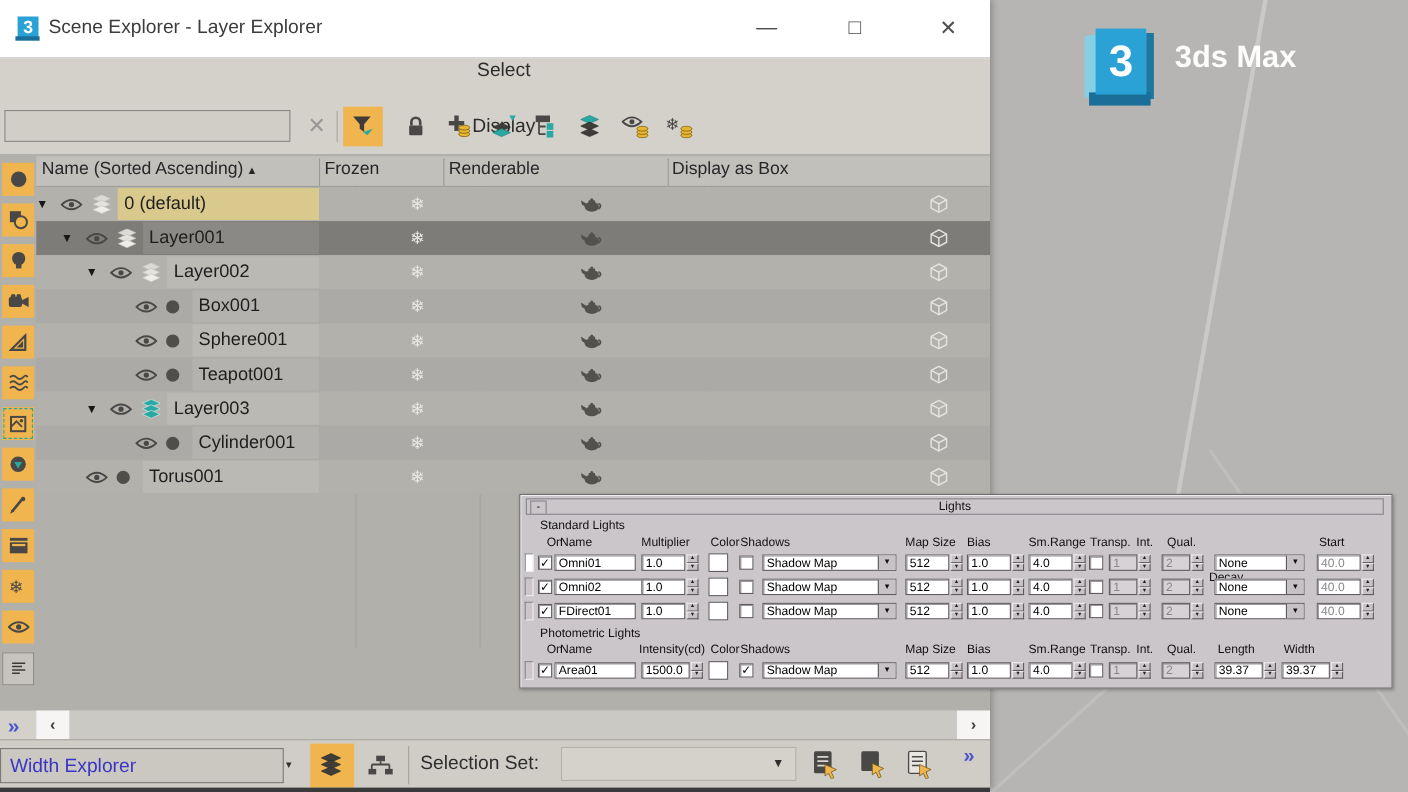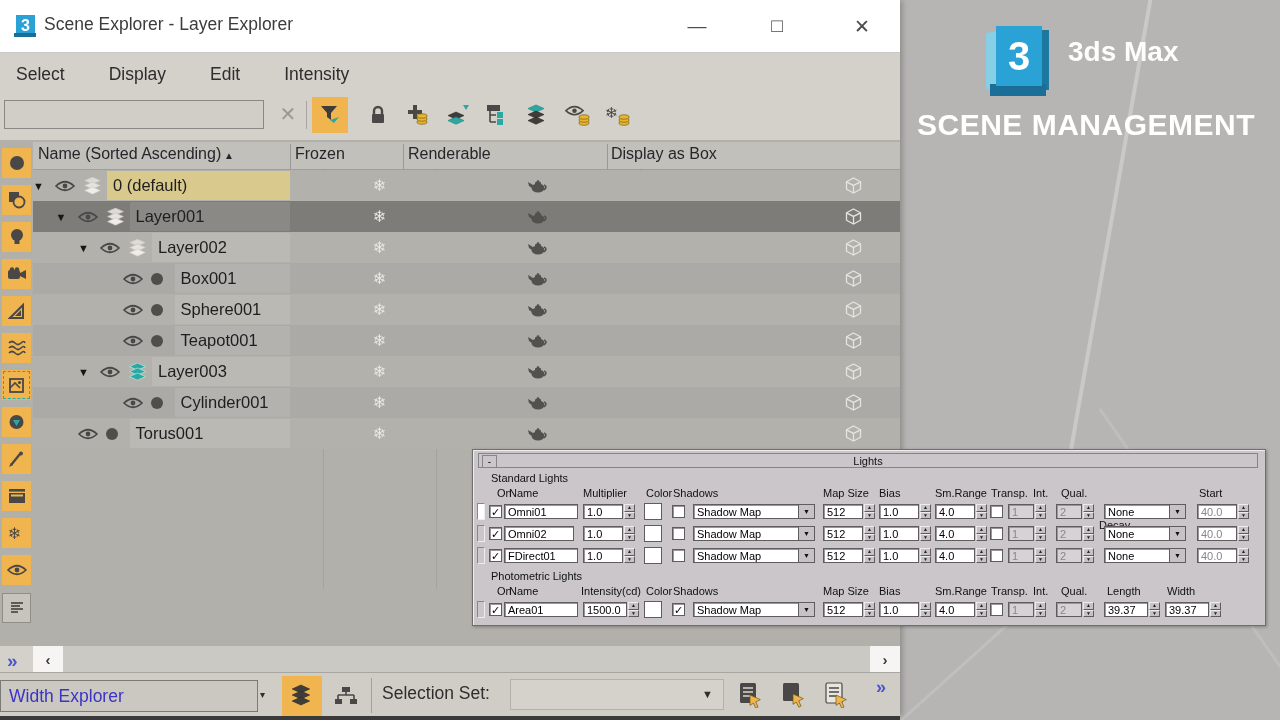--- a/index.html
+++ b/index.html
@@ -25,21 +25,21 @@
   #win-bottom-strip{position:absolute;left:0;top:716px;width:900px;height:4px;background:#3a3a3a;}
   #titlebar{position:absolute;left:0;top:0;width:900px;height:52px;background:#ffffff;border-bottom:1px solid #c9c9c9;}
   #titlebar .applogo{position:absolute;left:14px;top:14px;width:24px;height:24px;}
   #titlebar .applogo .f{position:absolute;left:2px;top:1px;width:19px;height:21px;background:#2aa2d6;color:#fff;
       font-size:16px;font-weight:bold;display:flex;align-items:center;justify-content:center;}
   #titlebar .applogo .b{position:absolute;left:0;top:19px;width:22px;height:4px;background:#1b6e97;}
   #title-text{position:absolute;left:44px;top:14px;font-size:17.5px;color:#3c3c3c;}
   .winbtn{position:absolute;top:10px;width:34px;height:32px;display:flex;align-items:center;justify-content:center;
           color:#4c4c4c;font-size:19px;}
   
-  #menubar{position:absolute;left:0;top:53px;width:900px;height:42px;display:flex;align-items:center;padding-left:16px;box-sizing:border-box;gap:44px;}
+  #menubar{position:absolute;left:0;top:53px;width:900px;height:42px;display:flex;align-items:center;padding-left:16px;box-sizing:border-box;gap:30px;flex-direction:column;}
   .menu-item{font-size:17.5px;color:#2d2d2d;}
   #toolbar{position:absolute;left:0;top:95px;width:900px;height:45px;}
   #search-box{position:absolute;left:4px;top:5px;width:260px;height:29px;background:#d0cec7;border:1px solid #8a8884;box-sizing:border-box;font-size:15px;padding:0 6px;color:#333;}
   #clear-btn{position:absolute;left:276px;top:6px;width:24px;height:26px;color:#9a9894;font-size:20px;display:flex;align-items:center;justify-content:center;}
   .tbtn{position:absolute;top:2px;width:36px;height:36px;display:flex;align-items:center;justify-content:center;}
   .tbtn.active{background:#f0b54e;}
   .tsep{position:absolute;top:6px;width:1px;height:28px;background:#a8a6a1;}
   
   #explorer{position:absolute;left:0;top:140px;width:900px;height:506px;background:#b2b0ab;}
   #grid{position:absolute;left:33px;top:0;width:867px;height:506px;}
@@ -114,21 +114,20 @@
 <div class="bg-line" style="left:1190px;top:380px;width:3px;height:320px;transform:rotate(-35deg);opacity:.45;"></div>
 
 <div id="branding">
   <div class="logo">
     <div class="spine"></div>
     <div class="edge"></div>
     <div class="base"></div>
     <div class="face">3</div>
   </div>
   <div class="brand-name">3ds Max</div>
-  <div class="brand-caption">SCENE MANAGEMENT</div>
 </div>
 
 <div id="win">
   <div id="titlebar">
     <div class="applogo">
       <div class="f">3</div>
           <div class="b"></div>
     </div>
     <div id="title-text">Scene Explorer - Layer Explorer</div>
     <div class="winbtn" style="left:680px;">—</div>
@@ -871,21 +870,21 @@
           </div>
           <div class="lp-field gray" style="left: 724px; width: 40px;">40.0</div>
           <div class="lp-spin" style="left: 765px;">
             <div>▲</div>
             <div>▼</div>
           </div>
         </div>
         <div class="lp-row" style="top: 75px;">
           <div class="lp-led" style="left: 4px;"></div>
           <div class="lp-check" style="left: 16px;">✓</div>
-          <div class="lp-field" style="left: 31px; width: 70px;">Omni02</div>
+          <div class="lp-field" style="left: 31px; width: 86px;">Omni02</div>
           <div class="lp-field" style="left: 110px; width: 40px;">1.0</div>
           <div class="lp-spin" style="left: 151px;">
             <div>▲</div>
             <div>▼</div>
           </div>
           <div class="lp-swatch" style="left: 171px;"></div>
           <div class="lp-check" style="left: 199px;"></div>
           <div class="lp-drop" style="left: 220px; width: 122px;">
             <span>Shadow Map</span>
             <div class="btn">▼</div>

